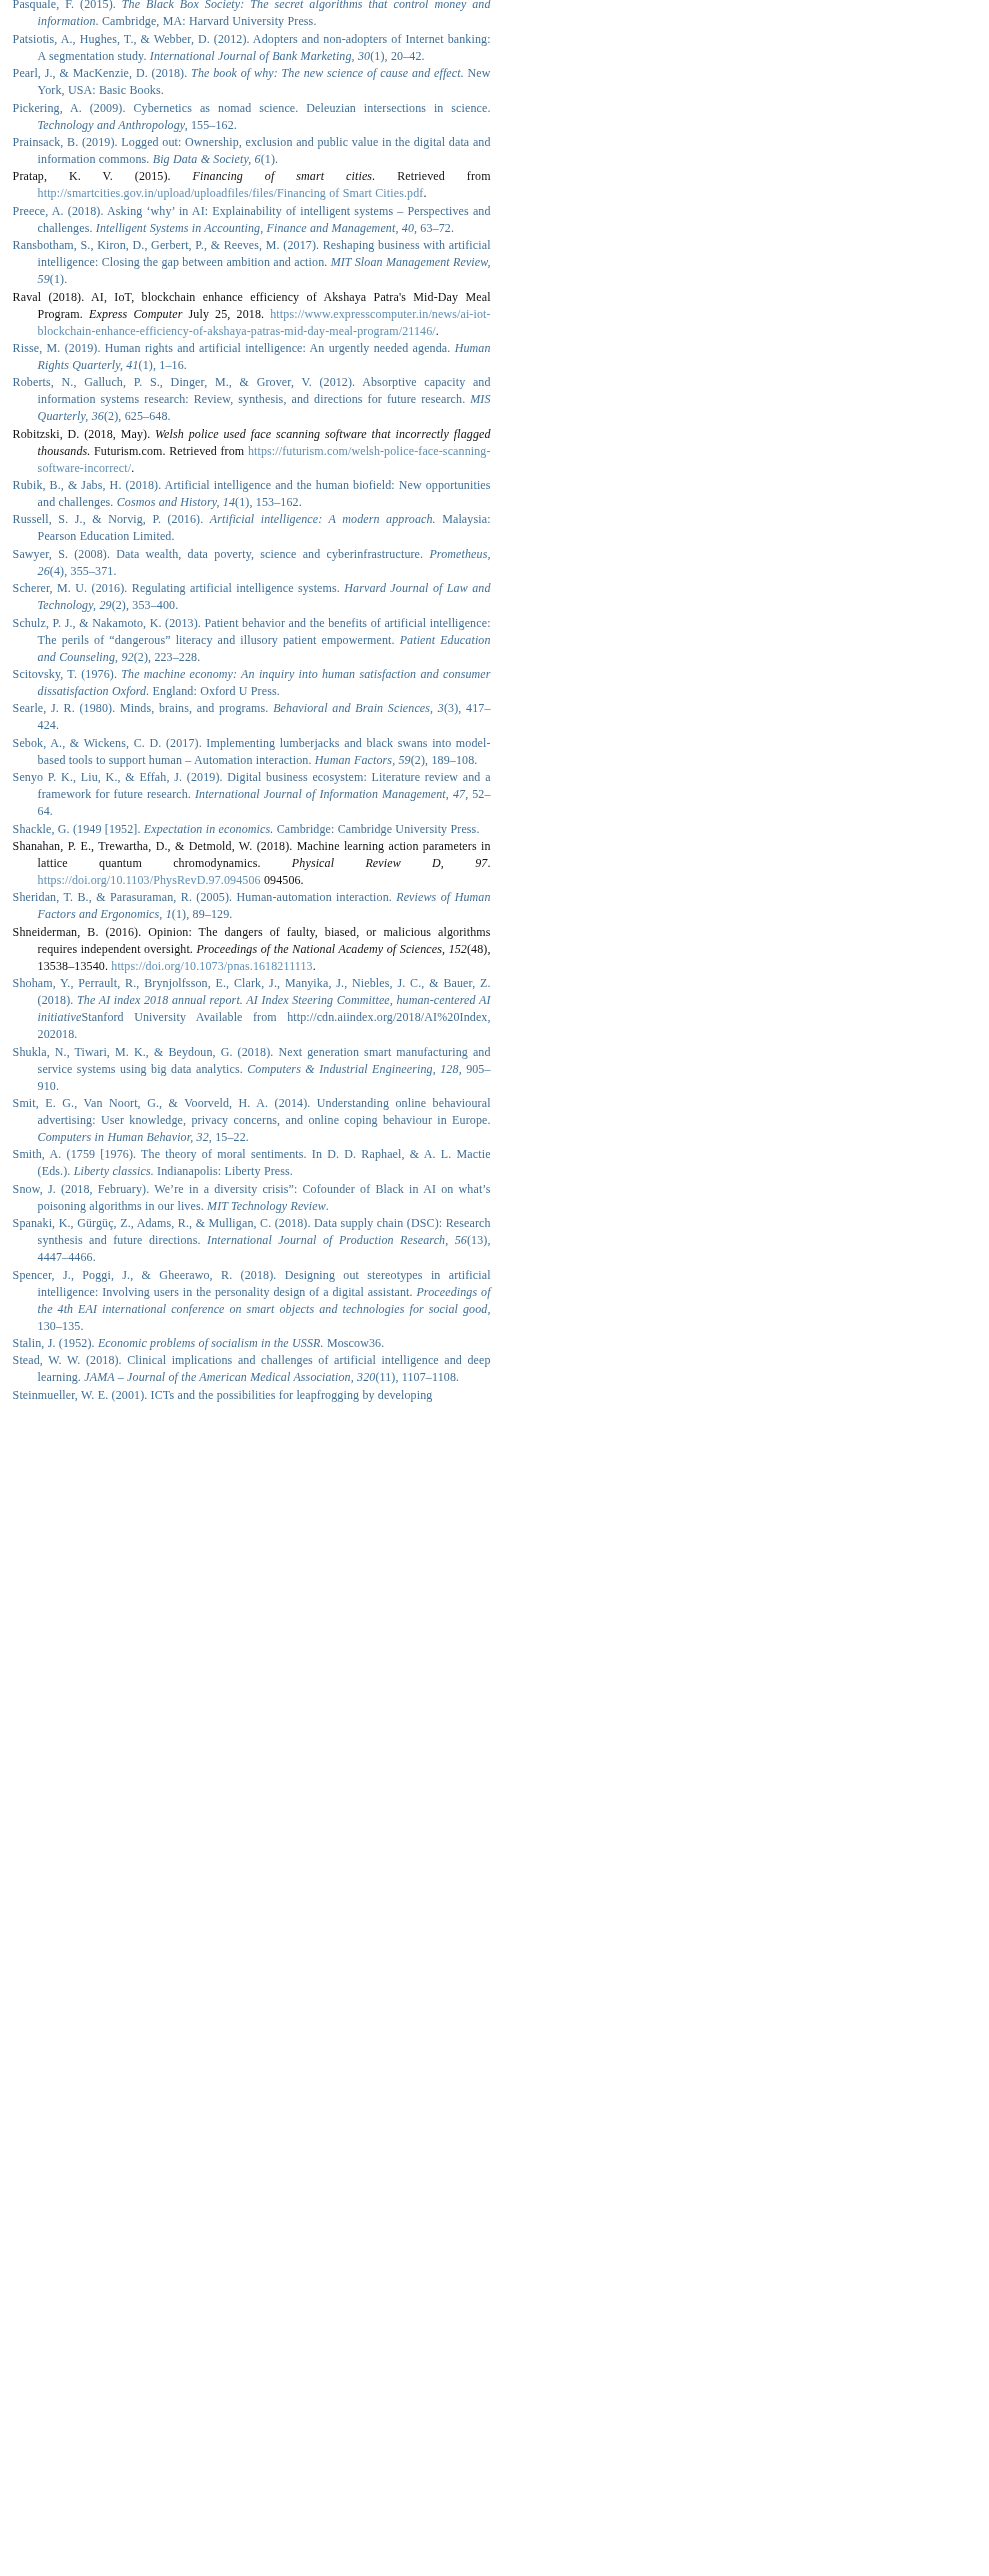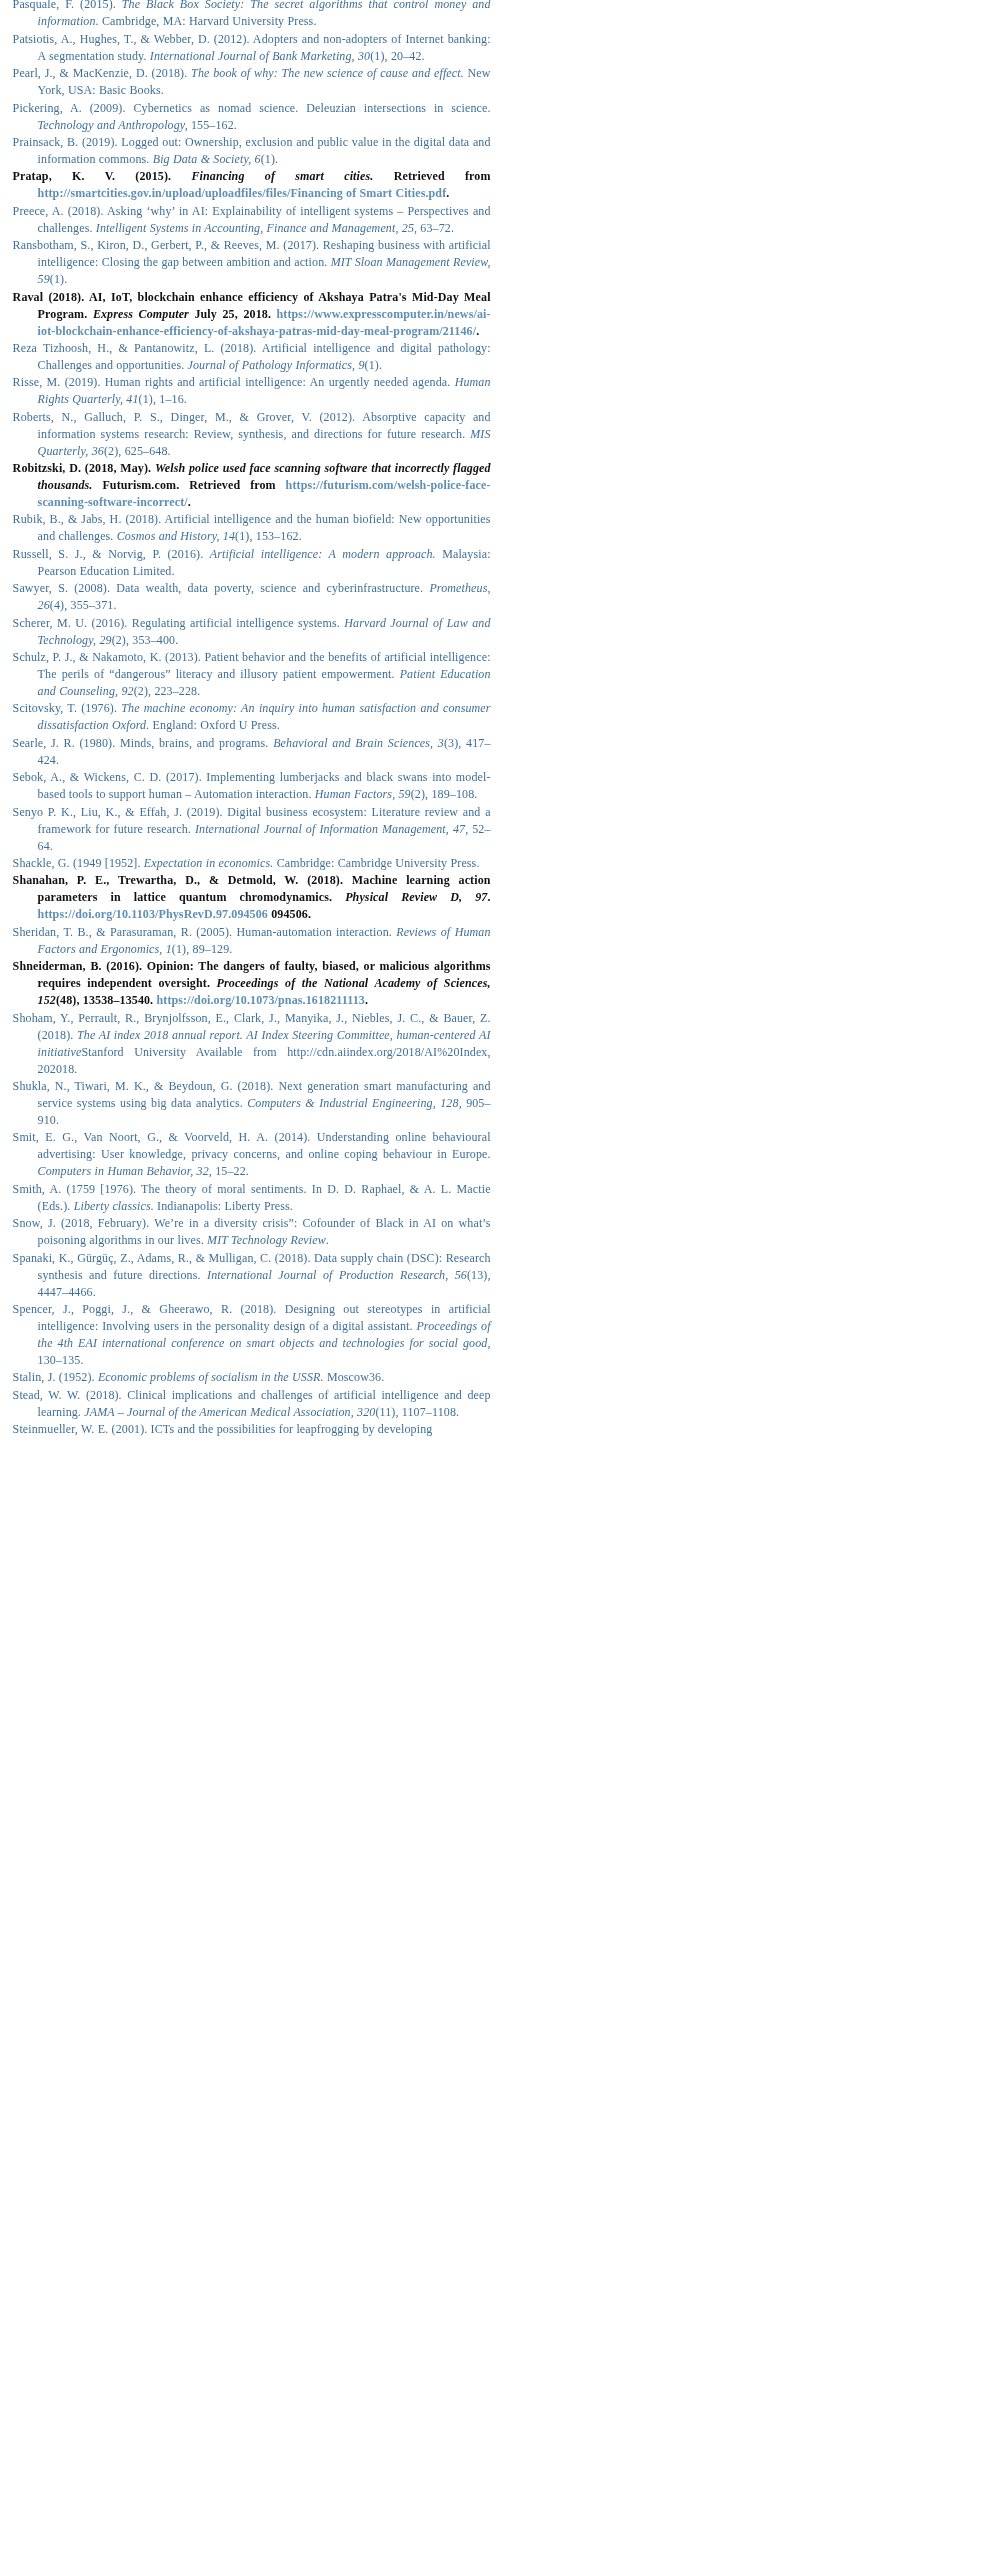--- a/index.html
+++ b/index.html
@@ -36,21 +36,20 @@
     text-justify: inter-word;
     padding-left: 25px;
     text-indent: -25px;
     margin: 0 0 0.4px 0;
     hyphens: none;
     letter-spacing: 0.01em;
     word-spacing: 0.01em;
   }
   .ref.black {
     color: #111111;
-    font-weight: bold;
   }
   .ref i, .ref .it {
     font-style: italic;
   }
   .ref .url {
     color: #5e8fb5;
     font-style: normal;
   }
   .ref.black .url {
     color: #5e8fb5;
@@ -60,24 +59,23 @@
 <body>
 
 <div class="page">
   <div class="refs" id="refs-container">
       <p class="ref"><span>Pasquale, F. (2015). </span><i>The Black Box Society: The secret algorithms that control money and information</i><span>. Cambridge, MA: Harvard University Press.</span></p>
       <p class="ref"><span>Patsiotis, A., Hughes, T., &amp; Webber, D. (2012). Adopters and non-adopters of Internet banking: A segmentation study. </span><i>International Journal of Bank Marketing, 30</i><span>(1), 20–42.</span></p>
       <p class="ref"><span>Pearl, J., &amp; MacKenzie, D. (2018). </span><i>The book of why: The new science of cause and effect.</i><span> New York, USA: Basic Books.</span></p>
       <p class="ref"><span>Pickering, A. (2009). Cybernetics as nomad science. Deleuzian intersections in science. </span><i>Technology and Anthropology,</i><span> 155–162.</span></p>
       <p class="ref"><span>Prainsack, B. (2019). Logged out: Ownership, exclusion and public value in the digital data and information commons. </span><i>Big Data &amp; Society, 6</i><span>(1).</span></p>
       <p class="ref black"><span>Pratap, K. V. (2015). </span><i>Financing of smart cities.</i><span>  Retrieved from </span><span class="url">http://smartcities.gov.in/upload/uploadfiles/files/Financing of Smart Cities.pdf</span><span>.</span></p>
-      <p class="ref"><span>Preece, A. (2018). Asking ‘why’ in AI: Explainability of intelligent systems – Perspectives and challenges. </span><i>Intelligent Systems in Accounting, Finance and Management, 25</i><span>, 63–72.</span></p>
+      <p class="ref"><span>Preece, A. (2018). Asking ‘why’ in AI: Explainability of intelligent systems – Perspectives and challenges. </span><i>Intelligent Systems in Accounting, Finance and Management, 40</i><span>, 63–72.</span></p>
       <p class="ref"><span>Ransbotham, S., Kiron, D., Gerbert, P., &amp; Reeves, M. (2017). Reshaping business with artificial intelligence: Closing the gap between ambition and action. </span><i>MIT Sloan Management Review, 59</i><span>(1).</span></p>
       <p class="ref black"><span>Raval (2018). AI, IoT, blockchain enhance efficiency of Akshaya Patra's Mid-Day Meal Program. </span><i>Express Computer</i><span> July 25, 2018. </span><span class="url">https://www.expresscomputer.in/news/ai-iot-blockchain-enhance-efficiency-of-akshaya-patras-mid-day-meal-program/21146/</span><span>.</span></p>
-      <p class="ref"><span>Reza Tizhoosh, H., &amp; Pantanowitz, L. (2018). Artificial intelligence and digital pathology: Challenges and opportunities. </span><i>Journal of Pathology Informatics, 9</i><span>(1).</span></p>
       <p class="ref"><span>Risse, M. (2019). Human rights and artificial intelligence: An urgently needed agenda. </span><i>Human Rights Quarterly, 41</i><span>(1), 1–16.</span></p>
       <p class="ref"><span>Roberts, N., Galluch, P. S., Dinger, M., &amp; Grover, V. (2012). Absorptive capacity and information systems research: Review, synthesis, and directions for future research. </span><i>MIS Quarterly, 36</i><span>(2), 625–648.</span></p>
       <p class="ref black"><span>Robitzski, D. (2018, May). </span><i>Welsh police used face scanning software that incorrectly flagged thousands.</i><span>  Futurism.com. Retrieved from </span><span class="url">https://futurism.com/welsh-police-face-scanning-software-incorrect/</span><span>.</span></p>
       <p class="ref"><span>Rubik, B., &amp; Jabs, H. (2018). Artificial intelligence and the human biofield: New opportunities and challenges. </span><i>Cosmos and History, 14</i><span>(1), 153–162.</span></p>
       <p class="ref"><span>Russell, S. J., &amp; Norvig, P. (2016). </span><i>Artificial intelligence: A modern approach.</i><span> Malaysia: Pearson Education Limited.</span></p>
       <p class="ref"><span>Sawyer, S. (2008). Data wealth, data poverty, science and cyberinfrastructure. </span><i>Prometheus, 26</i><span>(4), 355–371.</span></p>
       <p class="ref"><span>Scherer, M. U. (2016). Regulating artificial intelligence systems. </span><i>Harvard Journal of Law and Technology, 29</i><span>(2), 353–400.</span></p>
       <p class="ref"><span>Schulz, P. J., &amp; Nakamoto, K. (2013). Patient behavior and the benefits of artificial intelligence: The perils of “dangerous” literacy and illusory patient empowerment. </span><i>Patient Education and Counseling, 92</i><span>(2), 223–228.</span></p>
       <p class="ref"><span>Scitovsky, T. (1976). </span><i>The machine economy: An inquiry into human satisfaction and consumer dissatisfaction Oxford.</i><span> England: Oxford U Press.</span></p>
       <p class="ref"><span>Searle, J. R. (1980). Minds, brains, and programs. </span><i>Behavioral and Brain Sciences, 3</i><span>(3), 417–424.</span></p>

